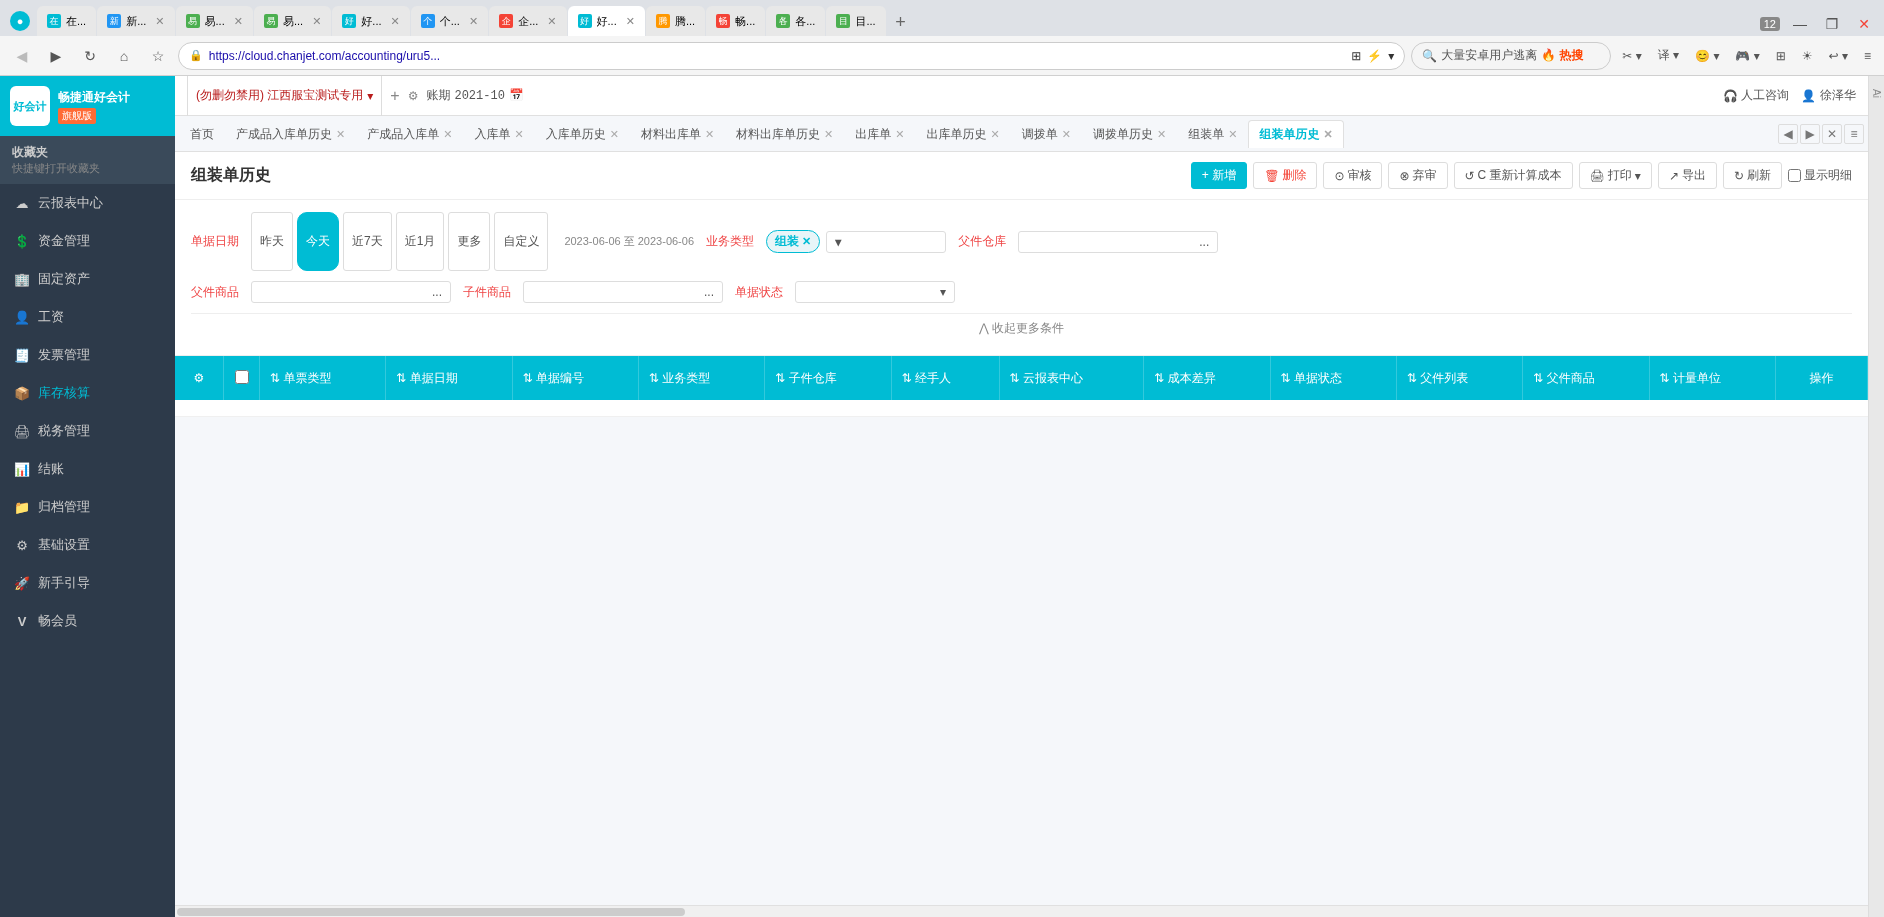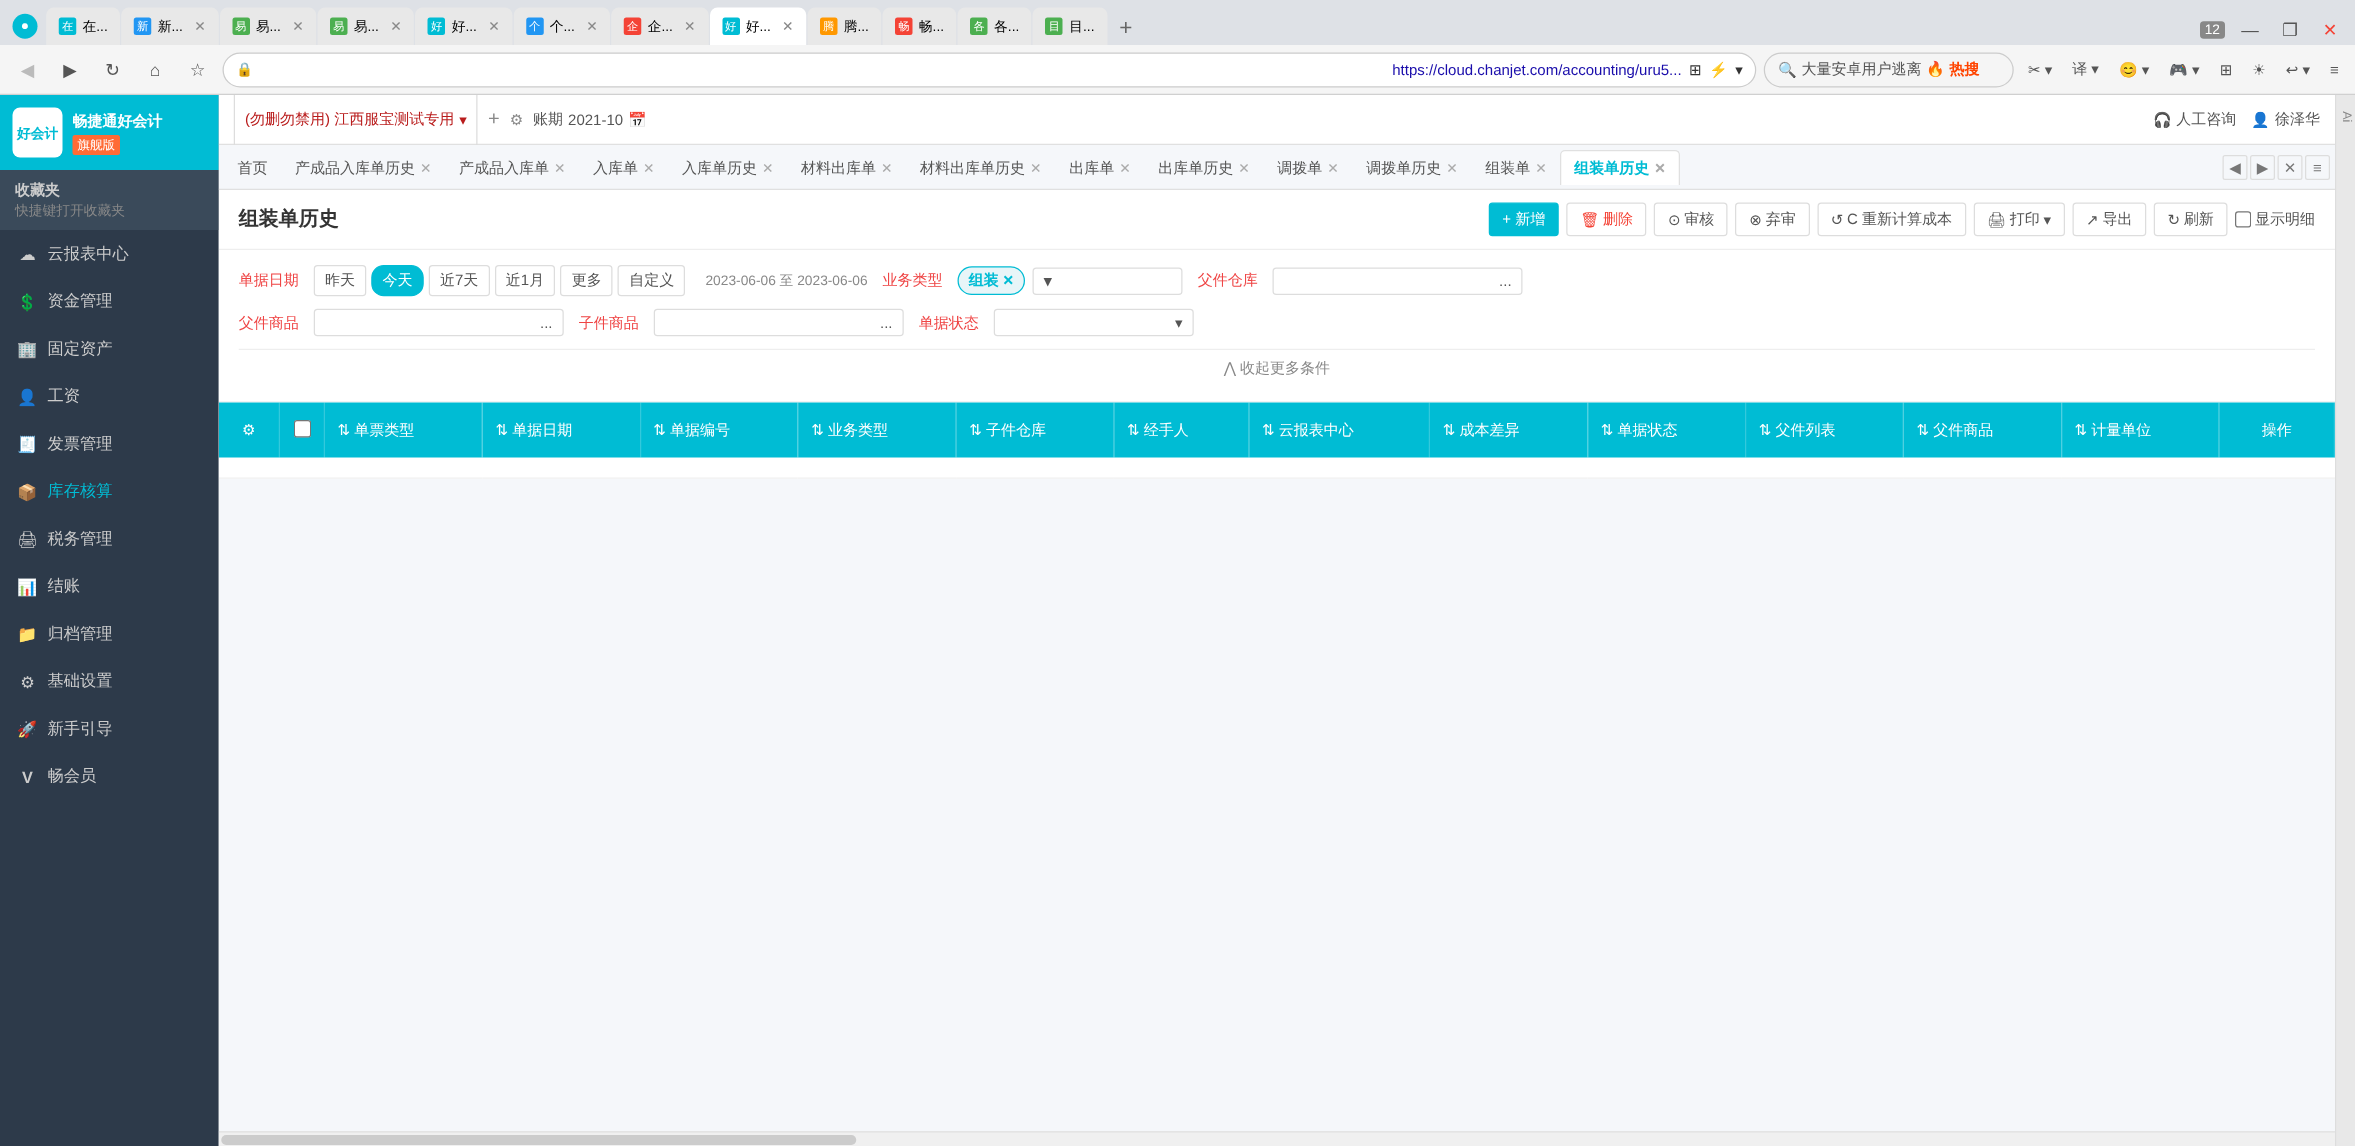--- a/index.html
+++ b/index.html
@@ -14,21 +14,21 @@
     .browser-tab .tab-text { overflow: hidden; text-overflow: ellipsis; white-space: nowrap; }
     .new-tab-btn { width: 28px; height: 28px; display: flex; align-items: center; justify-content: center; color: #666; font-size: 18px; cursor: pointer; }
     .tab-count { background: #888; color: white; border-radius: 3px; padding: 1px 4px; font-size: 11px; }
     .win-btn { width: 24px; height: 24px; display: flex; align-items: center; justify-content: center; cursor: pointer; color: #555; font-size: 14px; }
 
     .browser-toolbar { display: flex; align-items: center; height: 40px; background: #f5f5f5; padding: 0 8px; gap: 6px; border-bottom: 1px solid #d0d0d0; }
     .nav-btn { width: 28px; height: 28px; display: flex; align-items: center; justify-content: center; border-radius: 50%; cursor: pointer; color: #555; font-size: 14px; }
     .nav-btn.disabled { color: #bbb; cursor: default; }
     .url-bar { flex: 1; height: 28px; background: white; border: 1px solid #ccc; border-radius: 14px; display: flex; align-items: center; padding: 0 10px; gap: 6px; font-size: 12px; color: #333; }
     .url-bar .lock-icon { color: #4caf50; font-size: 11px; }
-    .url-text { flex: 1; color: #1a0dab; white-space: nowrap; overflow: hidden; text-align: right; }
+    .url-text { flex: 1; color: #1a0dab; white-space: nowrap; overflow: hidden; }
     .search-bar { display: flex; align-items: center; height: 28px; background: #f5f5f5; border: 1px solid #ccc; border-radius: 14px; padding: 0 10px; gap: 4px; font-size: 12px; color: #555; min-width: 200px; }
     .hot-tag { color: #ff4400; font-size: 12px; font-weight: bold; }
     .toolbar-icon-btn { display: flex; align-items: center; gap: 2px; cursor: pointer; color: #555; font-size: 12px; padding: 3px 5px; border-radius: 4px; }
 
     
     .app-wrapper { display: flex; height: calc(917px - 76px); }
 
     
     .sidebar { width: 175px; background: #2d3a4a; display: flex; flex-direction: column; flex-shrink: 0; }
     .sidebar-header { background: #00bcd4; padding: 10px; display: flex; align-items: center; gap: 8px; height: 60px; }
@@ -36,21 +36,21 @@
     .sidebar-item { display: flex; align-items: center; gap: 8px; padding: 10px 14px; color: #ccc; cursor: pointer; font-size: 13px; }
     .sidebar-item.active { color: #00bcd4; }
     .sidebar-item-icon { width: 16px; height: 16px; display: flex; align-items: center; justify-content: center; font-size: 13px; flex-shrink: 0; }
 
     
     .main-content { flex: 1; display: flex; flex-direction: column; background: #f5f7fa; overflow: hidden; }
 
     
     .top-bar { display: flex; align-items: center; height: 40px; background: white; border-bottom: 1px solid #e0e0e0; padding: 0 12px; gap: 8px; }
     .company-selector { display: flex; align-items: center; gap: 4px; border: 1px solid #ddd; border-radius: 4px; padding: 18px 8px; cursor: pointer; font-size: 12px; color: #b91c1c; }
-    .period-info { display: flex; align-items: center; gap: 4px; font-size: 12px; color: #555; }
+    .period-info { display: flex; align-items: center; gap: 4px; font-size: 12px; color: #555; font-family: Liberation Mono, monospace; }
     .top-bar-right { margin-left: auto; display: flex; align-items: center; gap: 12px; }
 
     
     .nav-tabs-bar { display: flex; align-items: center; height: 36px; background: #f5f7fa; border-bottom: 1px solid #e0e0e0; overflow-x: auto; white-space: nowrap; padding: 0 4px; }
     .nav-tab { display: inline-flex; align-items: center; height: 28px; padding: 0 10px; font-size: 12px; color: #555; cursor: pointer; border-radius: 4px 4px 0 0; gap: 4px; flex-shrink: 0; border: 1px solid transparent; border-bottom: none; }
     .nav-tab.active { background: white; border-color: #e0e0e0; color: #00bcd4; font-weight: bold; }
     .nav-tab .tab-x { color: #aaa; font-size: 11px; }
     .nav-tabs-arrows { display: flex; align-items: center; gap: 2px; margin-left: auto; flex-shrink: 0; }
     .nav-arrow { width: 20px; height: 20px; display: flex; align-items: center; justify-content: center; cursor: pointer; color: #777; border: 1px solid #ddd; border-radius: 2px; font-size: 12px; }
 
@@ -62,21 +62,21 @@
     .action-btn { display: flex; align-items: center; gap: 3px; padding: 4px 10px; border: 1px solid #ddd; border-radius: 3px; cursor: pointer; font-size: 12px; background: white; color: #555; }
     .action-btn.primary { background: #00bcd4; color: white; border-color: #00bcd4; }
     .action-btn.danger { color: #f44336; }
     .display-detail-cb { display: flex; align-items: center; gap: 3px; font-size: 12px; color: #555; }
 
     
     .filter-area { background: white; padding: 12px 16px; border-bottom: 1px solid #eee; }
     .filter-row { display: flex; align-items: center; gap: 12px; margin-bottom: 10px; flex-wrap: wrap; }
     .filter-label { color: #ef4444; font-size: 12px; white-space: nowrap; }
     .date-btns { display: flex; align-items: center; gap: 4px; }
-    .date-btn { padding: 3px 8px; border: 1px solid #ddd; border-radius: 3px; cursor: pointer; font-size: 12px; background: white; color: #555; }
+    .date-btn { padding: 20px 8px; border: 1px solid #ddd; border-radius: 3px; cursor: pointer; font-size: 12px; background: white; color: #555; }
     .date-btn.active { background: #00bcd4; color: white; border-color: #00bcd4; border-radius: 10px; }
     .date-range { color: #888; font-size: 11px; margin-left: 4px; }
     .filter-tag { display: inline-flex; align-items: center; gap: 3px; padding: 2px 8px; background: #e8f5f8; border: 1px solid #00bcd4; border-radius: 12px; color: #00bcd4; font-size: 12px; }
     .filter-tag .tag-x { cursor: pointer; color: #00bcd4; font-size: 11px; }
     .filter-select { display: flex; align-items: center; border: 1px solid #ddd; border-radius: 3px; padding: 3px 8px; font-size: 12px; color: #555; min-width: 120px; gap: 4px; cursor: pointer; }
     .filter-input { border: 1px solid #ddd; border-radius: 3px; padding: 3px 8px; font-size: 12px; color: #555; width: 180px; }
     .collapse-bar { text-align: center; padding: 6px; color: #888; font-size: 12px; cursor: pointer; border-top: 1px solid #eee; margin-top: 8px; }
 
     
     .table-area { background: white; margin: 0; }

